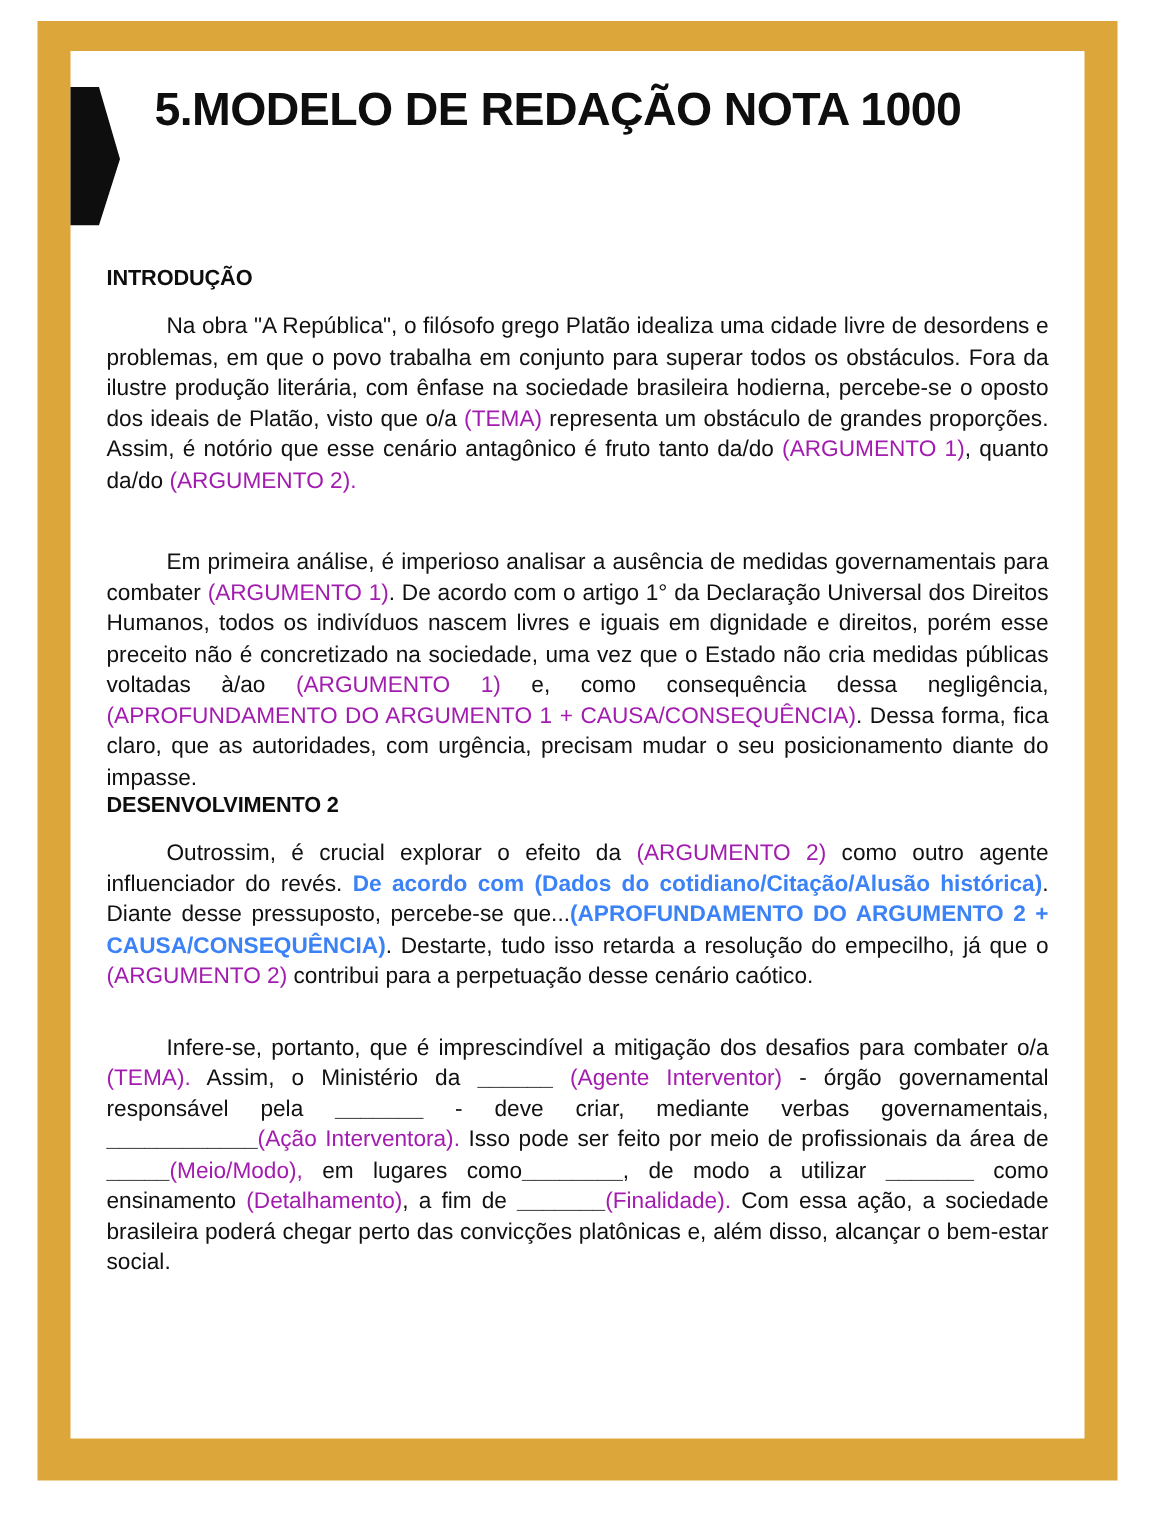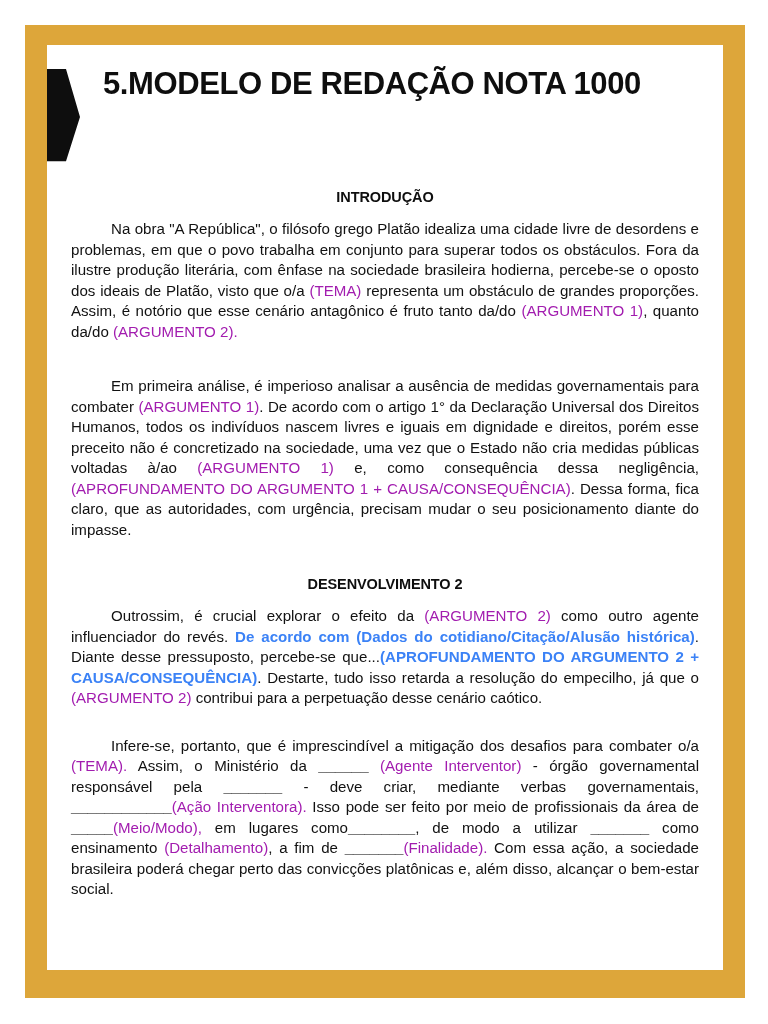--- a/index.html
+++ b/index.html
@@ -21,21 +21,21 @@
     position: relative;
     width: 768px;
     height: 1024px;
     background: #ffffff;
     box-sizing: border-box;
   }
 
   .frame {
     position: absolute;
     left: 25px;
-    top: 25px;
+    top: 14px;
     width: 720px;
     height: 973px;
     background: #dda63a;
     box-sizing: border-box;
   }
 
   .sheet {
     position: absolute;
     left: 22px;
     top: 20px;
@@ -93,21 +93,20 @@
   .content {
     padding: 0 24px 0 24px;
   }
 
   .section {
     margin: 0;
   }
 
   .section-heading {
     margin: 0;
-    text-align: center;
     font-family: "Liberation Sans", sans-serif;
     font-size: 14.5px;
     font-weight: bold;
     color: #0e0e0e;
     letter-spacing: -0.1px;
   }
 
   .section-body {
     margin: 14px 0 0 0;
     text-align: justify;
@@ -122,21 +121,21 @@
   .section-body:last-child { margin-bottom: 0; }
 
   .hl { color: #a21caf; }
   .hl-b { color: #3b82f6; font-weight: bold; }
 
   .blank { letter-spacing: 0; font-weight: bold; }
 
   
   .sec-intro   { margin-top: 30px; }
   .sec-dev1    { margin-top: 34px; }
-  .sec-dev2    { margin-top: 36px; }
+  .sec-dev2    { }
   .sec-concl   { margin-top: 27px; }
 </style>
 </head>
 <body>
 
 <div class="page">
   <div class="frame">
     <div class="sheet">
 
       <div class="header">

